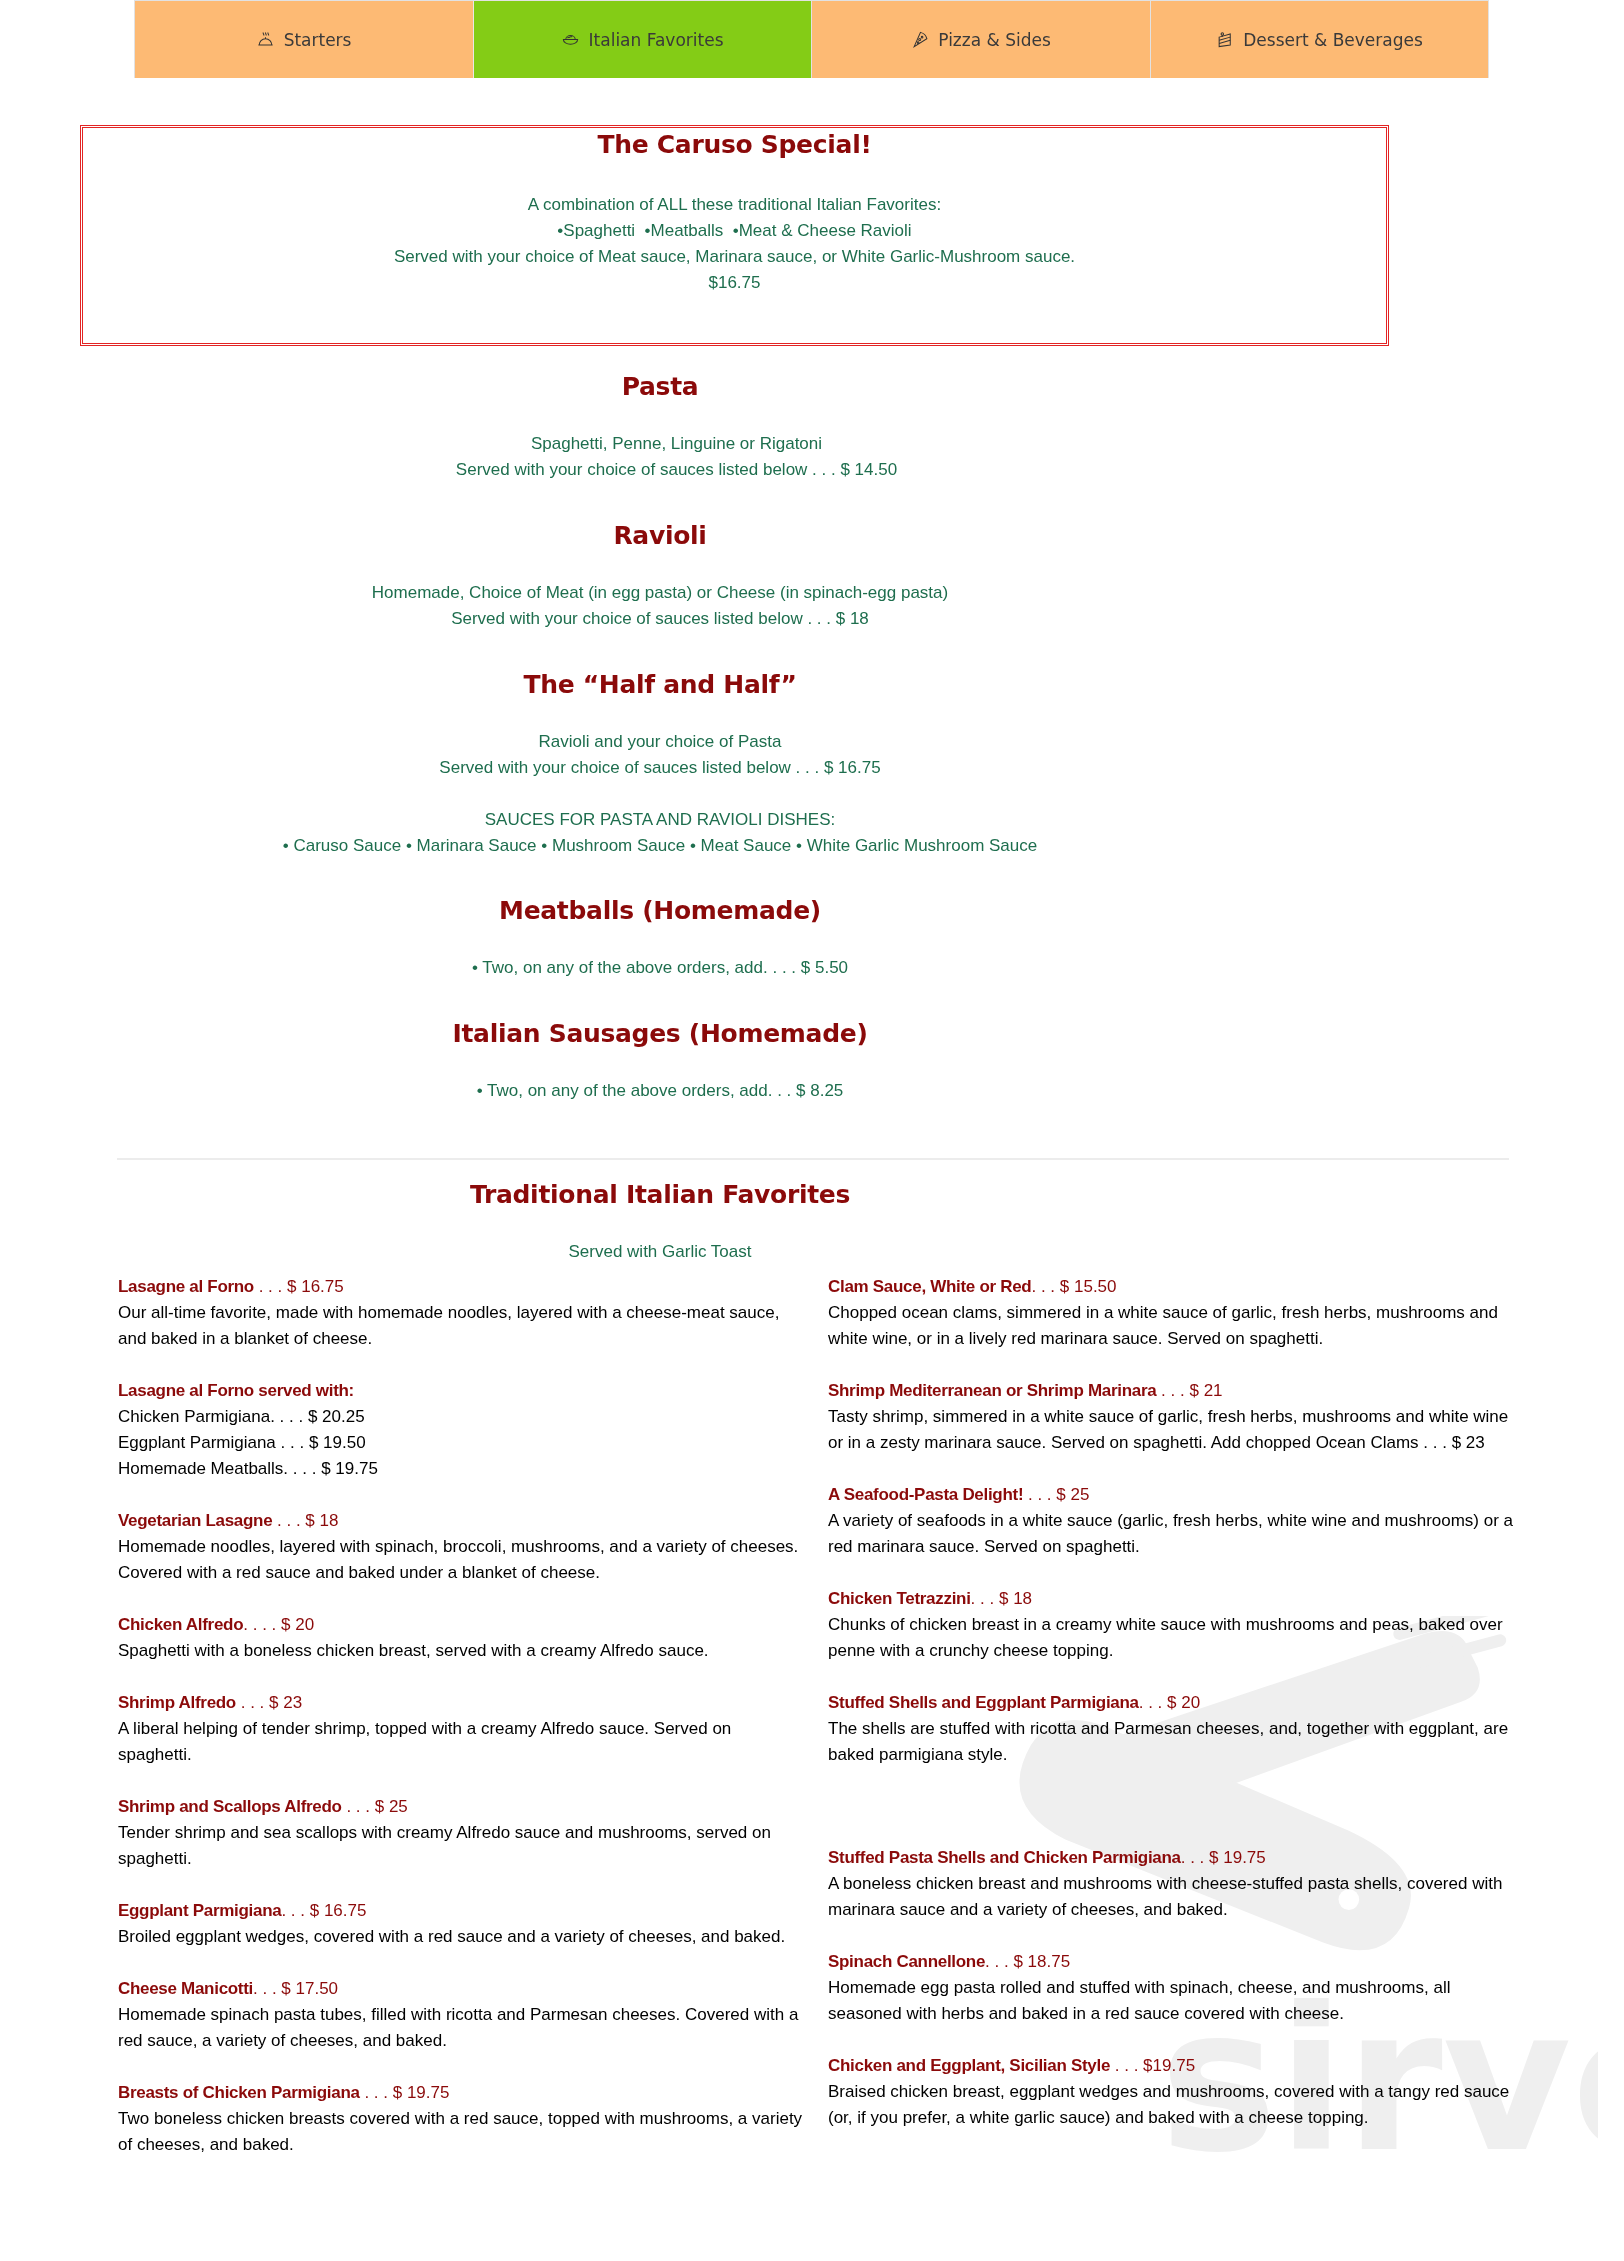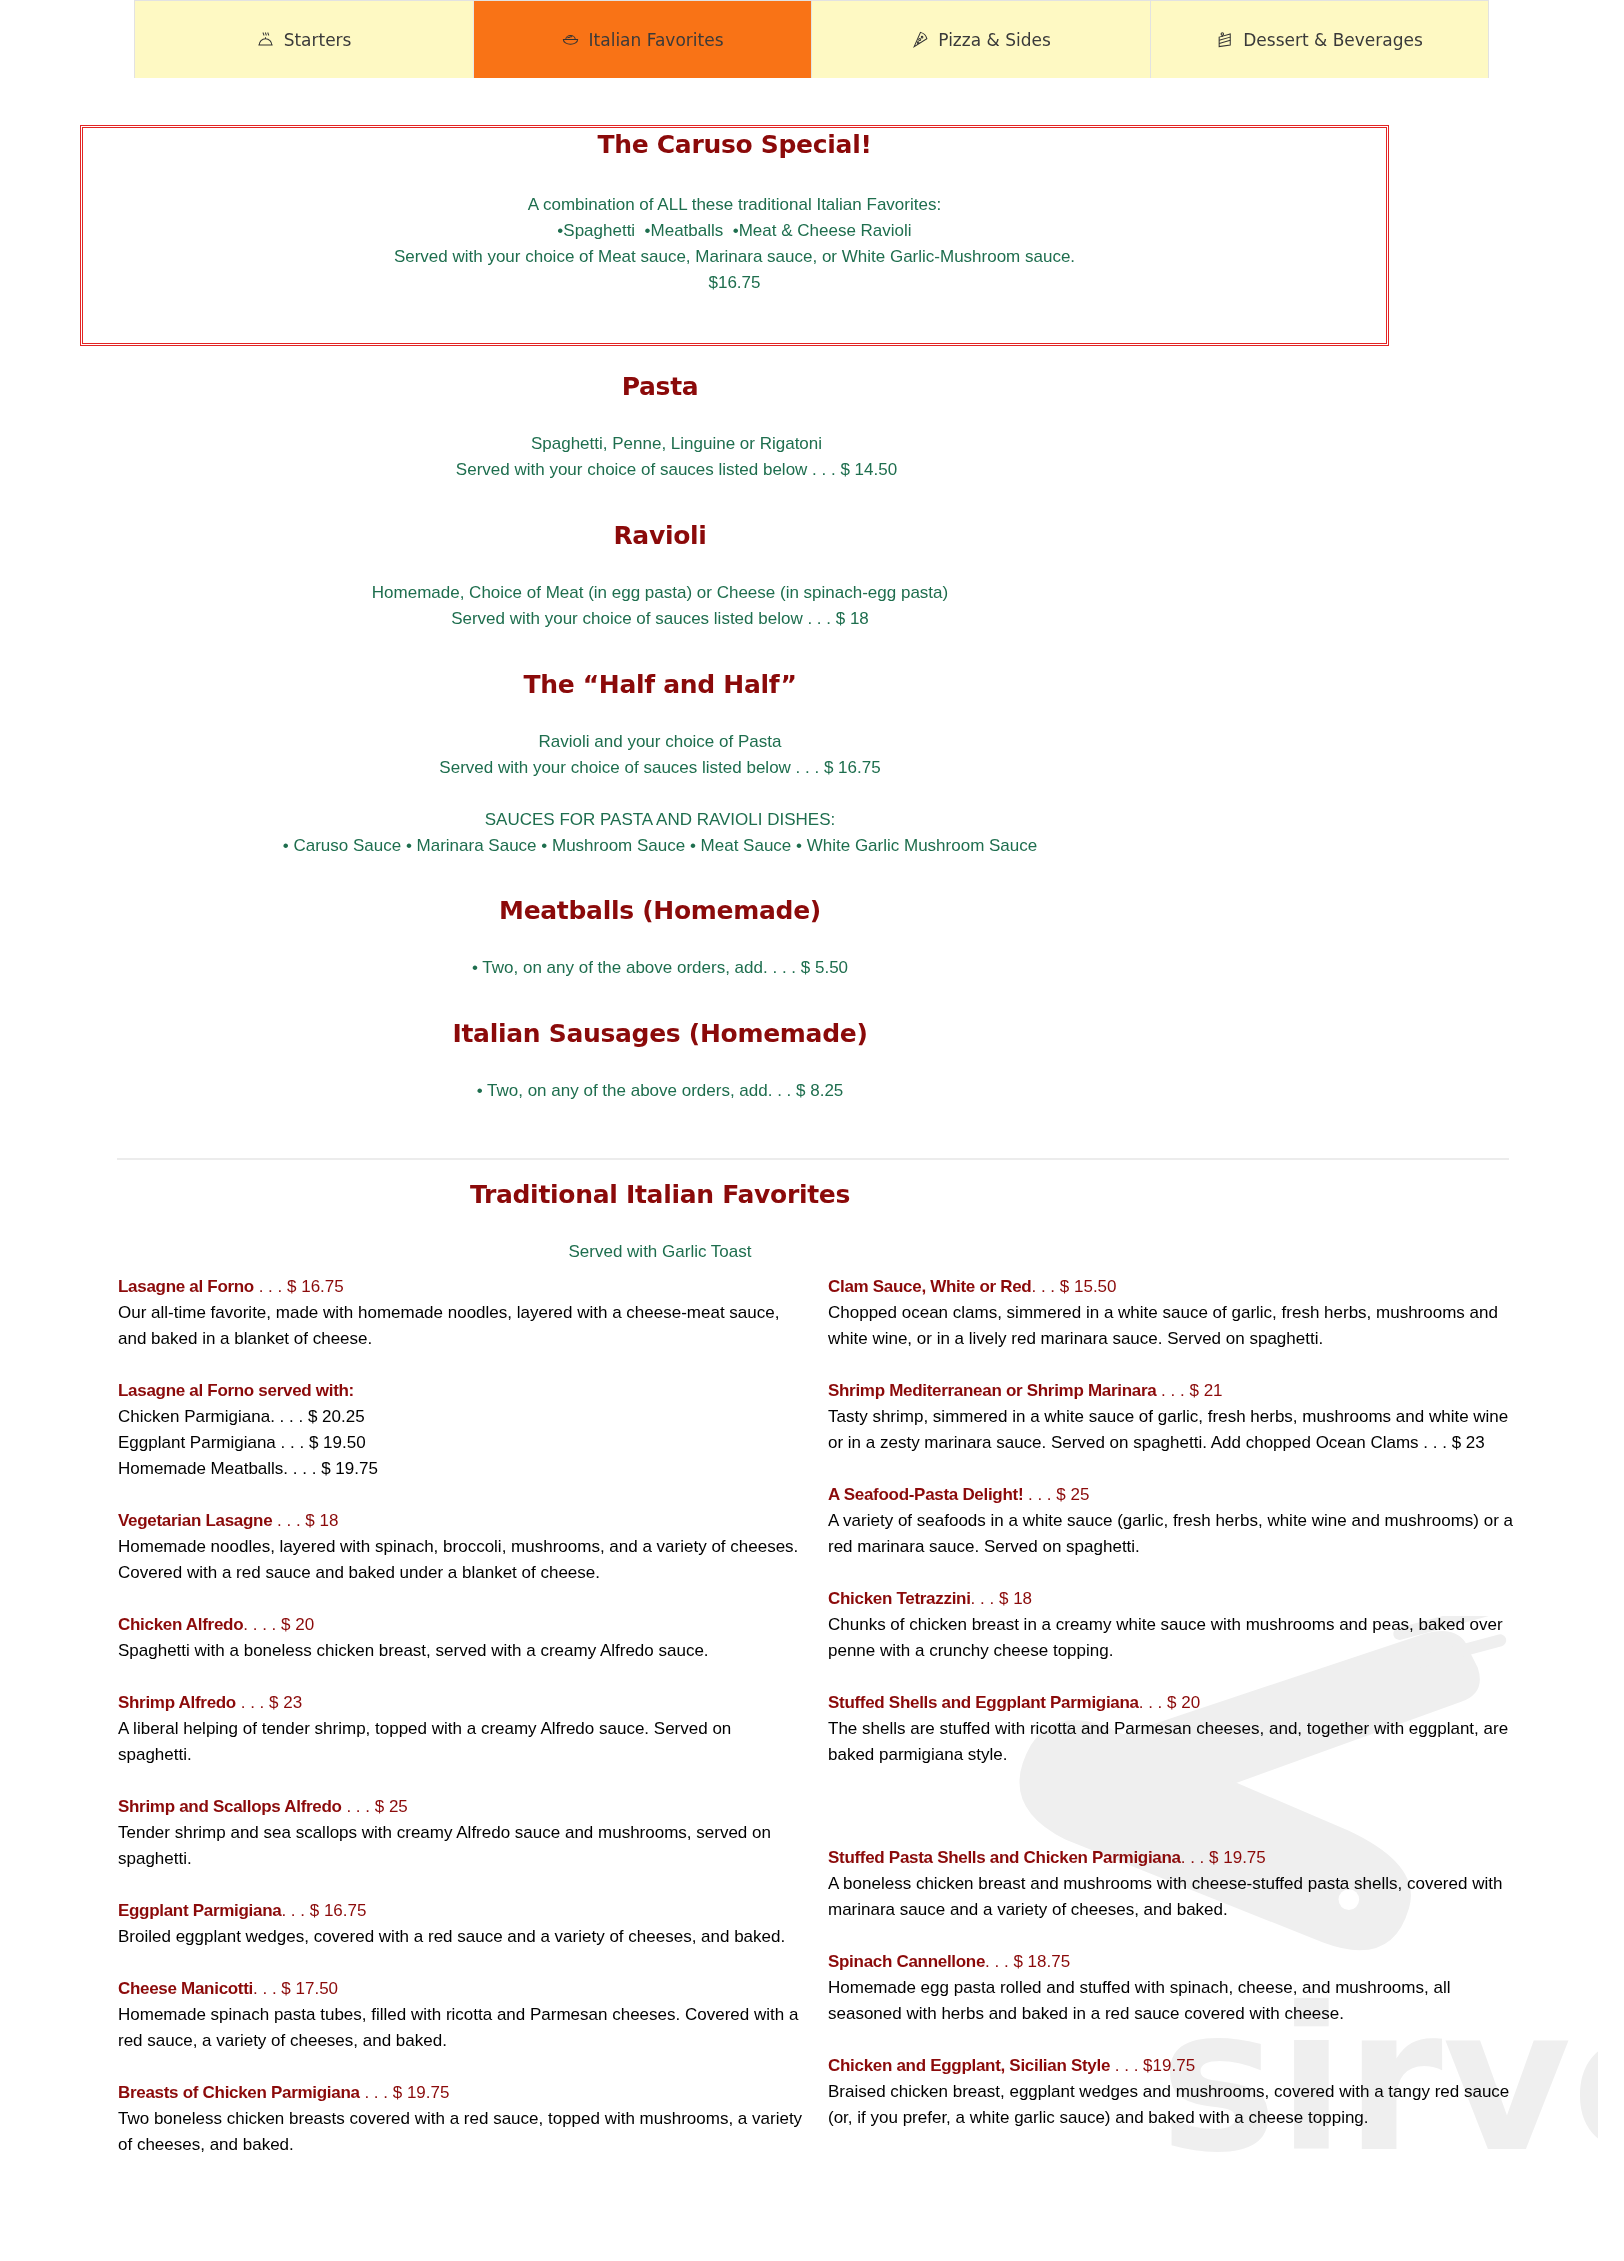--- a/index.html
+++ b/index.html
@@ -2,25 +2,25 @@
 <html style="font-size:13.8px"><head>
 <meta charset="utf-8">
 <style>
   * { box-sizing: border-box; margin: 0; padding: 0; }
   html, body { width: 1624px; height: 2261px; background: #ffffff; overflow: hidden; }
   body { position: relative; font-family: "Liberation Sans", sans-serif; color: #1e6e4e; }
 
   
   .tabs { position: absolute; left: 134px; top: 0; width: 1355px; height: 77px; display: flex;
           border-top: 1.7px solid #e2e2e2; }
-  .tab { flex: 1; height: 77px; background: #fef9c3; border-left: 1.7px solid #e2e2e2;
+  .tab { flex: 1; height: 77px; background: #fdba74; border-left: 1.7px solid #e2e2e2;
          display: flex; align-items: center; justify-content: center; gap: 8.6px;
          font-family: "DejaVu Sans", sans-serif; font-size: 17px; color: #3a3a3a; cursor: pointer; }
   .tab:last-child { border-right: 1.7px solid #e2e2e2; }
-  .tab.active { background: #f97316; border-left: 1.7px solid #e8e8e8; }
+  .tab.active { background: #84cc16; border-left: 1.7px solid #e8e8e8; }
   .tab .ico { width: 19px; height: 19px; display: inline-block; }
   .tab .ico svg { width: 19px; height: 19px; }
 
   
   .special { position: absolute; left: 80px; top: 125px; width: 1309px; height: 221px;
              border: 3.4px double #e32424; text-align: center; }
   .special h2 { margin-top: 5.2px; }
 
   h2.head { font-family: "DejaVu Sans", sans-serif; font-weight: bold; color: #8b0a0a;
             font-size: 25px; letter-spacing: -0.3px; text-align: center; }

